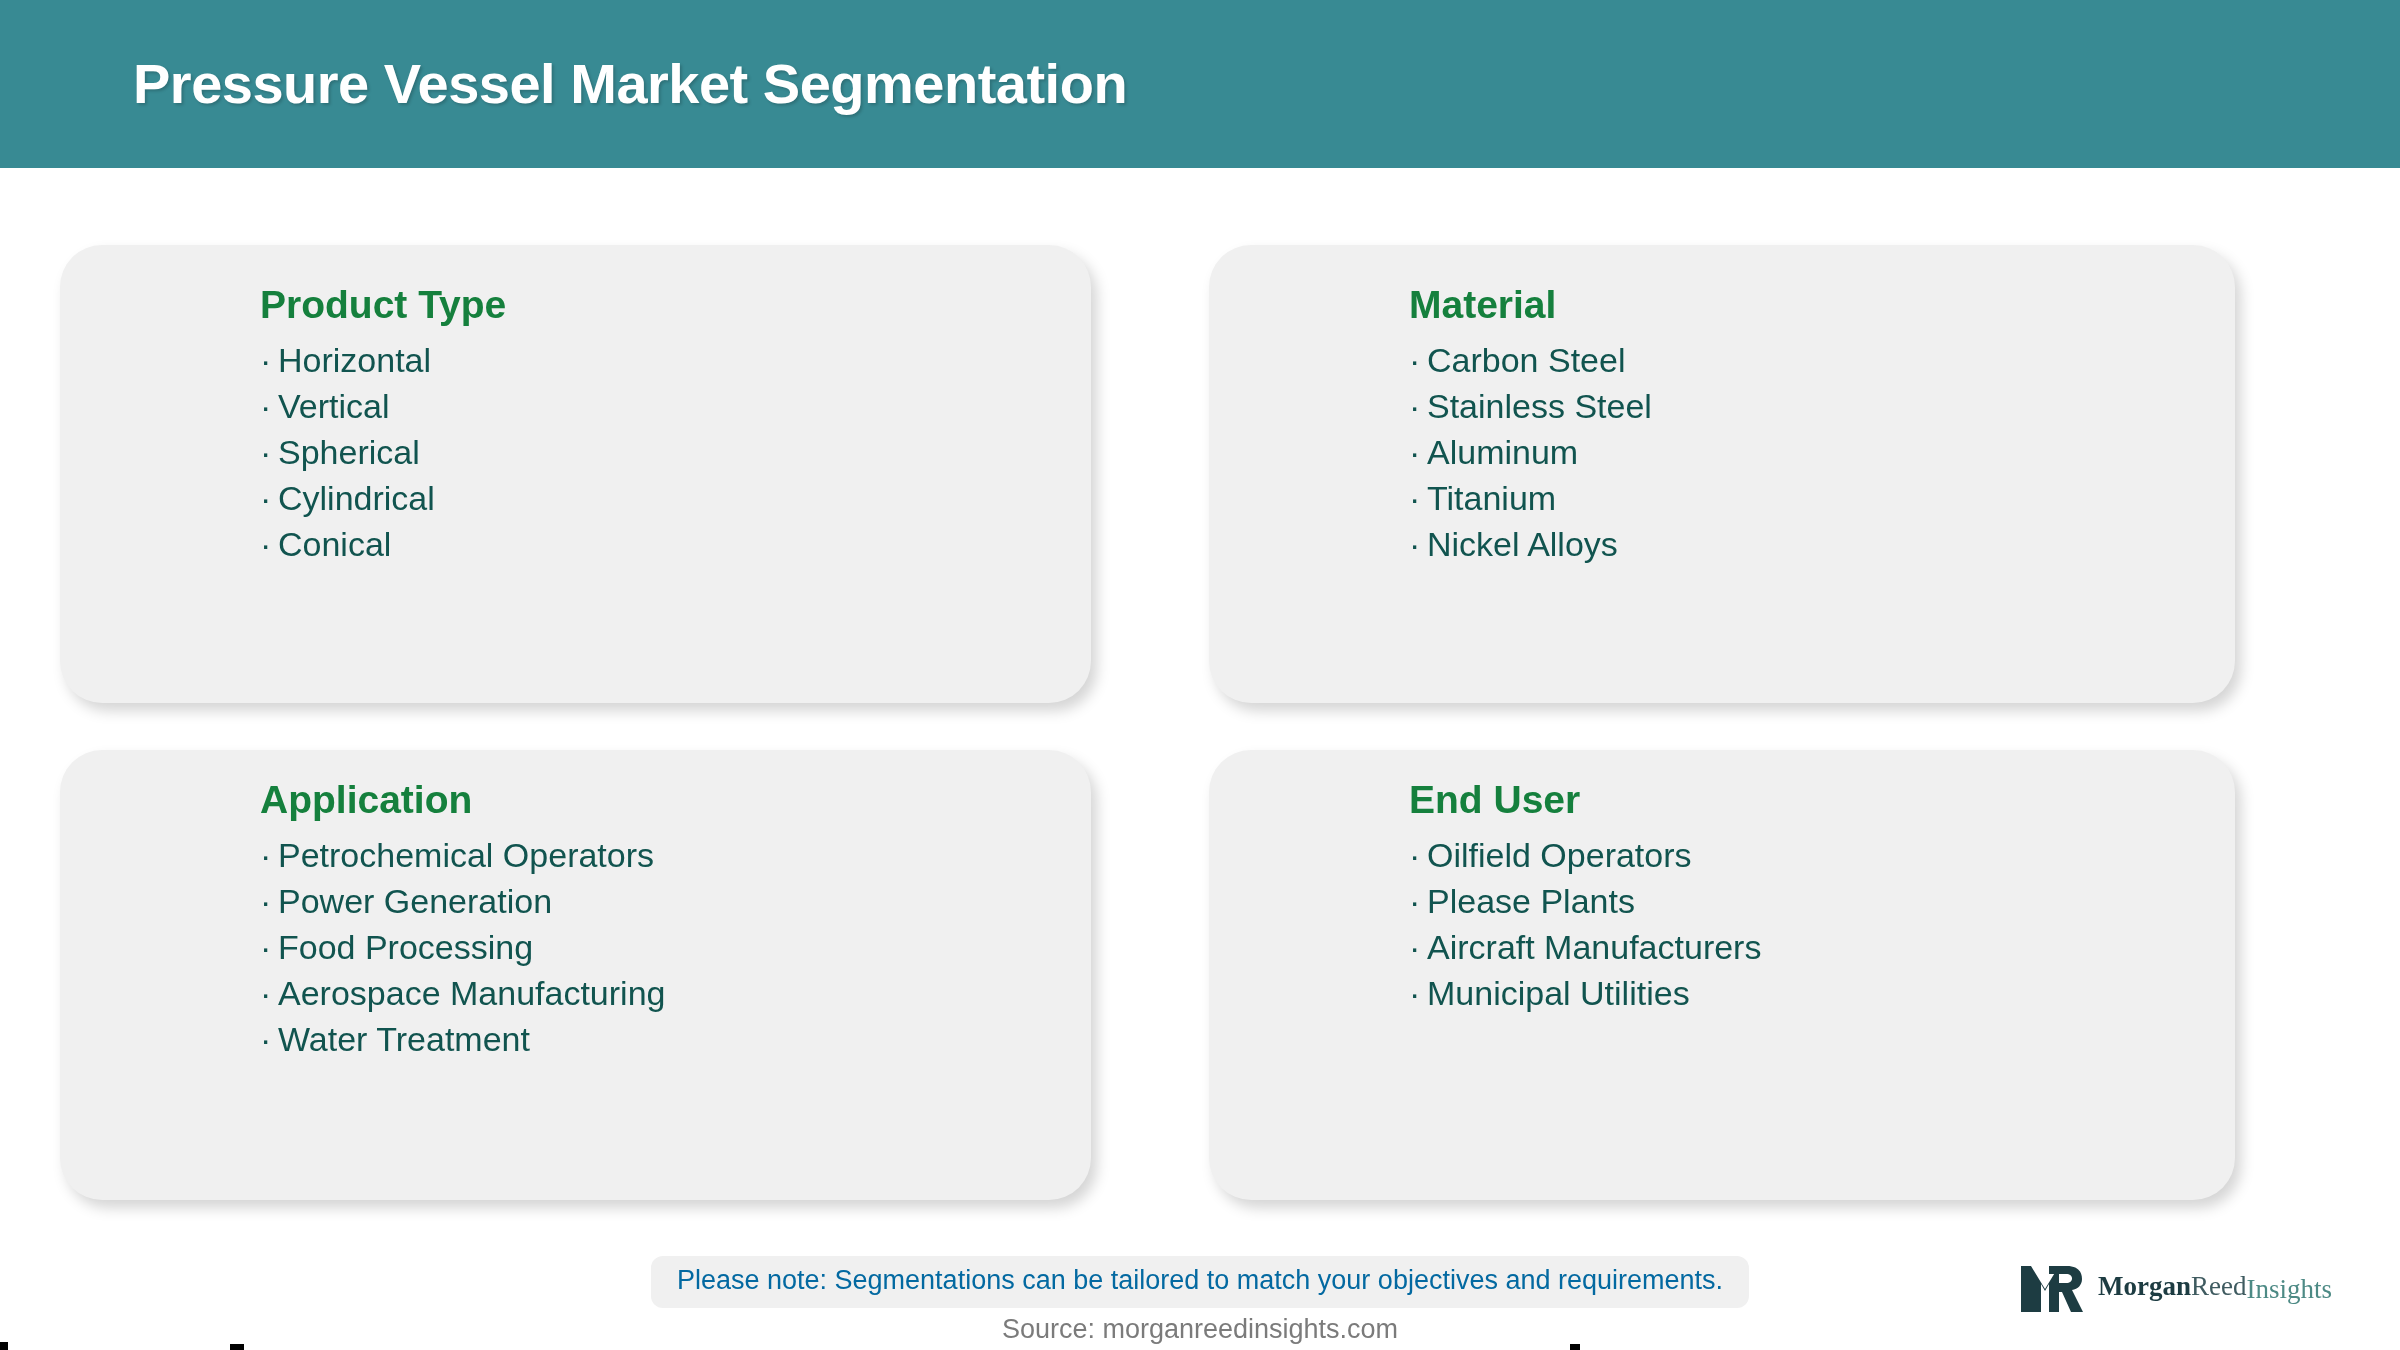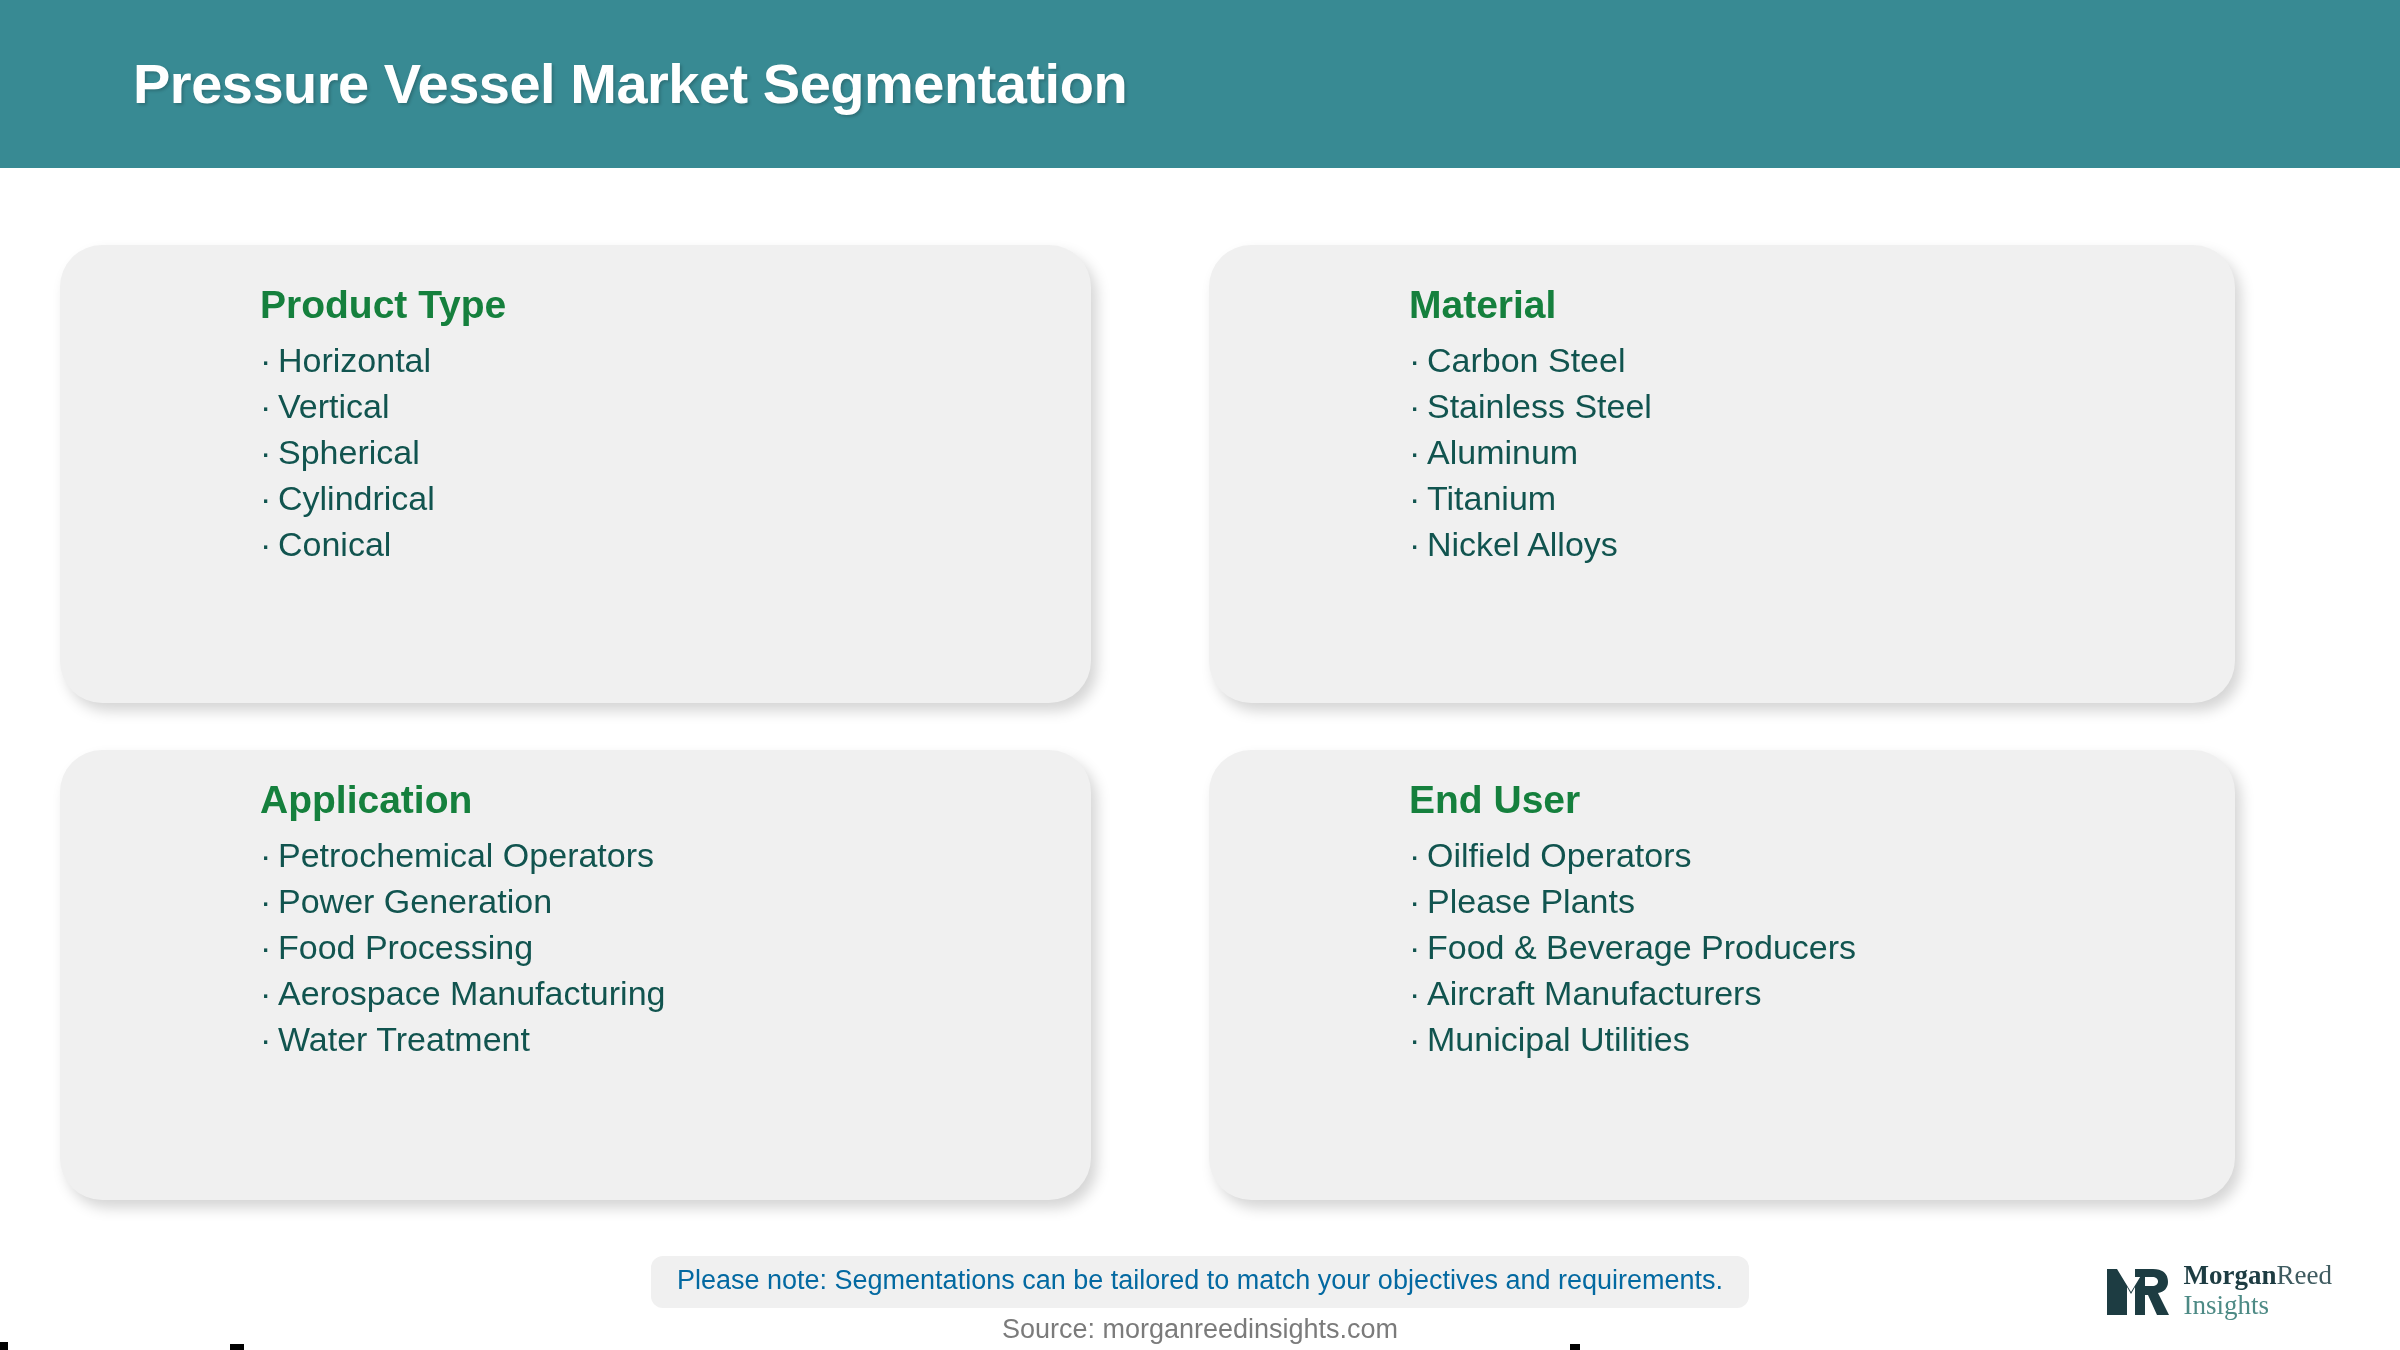--- a/index.html
+++ b/index.html
@@ -131,21 +131,21 @@
     position: absolute;
     right: 68px;
     top: 1262px;
     display: flex;
     align-items: center;
     gap: 13px;
   }
   .logo-mark { display: block; }
   .logo-text {
     display: flex;
-    flex-direction: column;
+    flex-direction: row;
     justify-content: space-between;
     line-height: 1.0;
   }
   .logo-line1 {
     font-family: "Liberation Serif", serif;
     font-size: 27px;
     white-space: nowrap;
   }
   .logo-morgan {
     color: #1d3c42;
@@ -219,21 +219,20 @@
       </ul>
     </div>
   </div>
 
   <div class="card card-r2 card-c2">
     <div class="card-inner">
       <div class="card-heading">End User</div>
       <ul class="card-list">
         <li><span class="bullet">·</span><span>Oilfield Operators</span></li>
         <li><span class="bullet">·</span><span>Please Plants</span></li>
-        <li><span class="bullet">·</span><span>Food &amp; Beverage Producers</span></li>
         <li><span class="bullet">·</span><span>Aircraft Manufacturers</span></li>
         <li><span class="bullet">·</span><span>Municipal Utilities</span></li>
       </ul>
     </div>
   </div>
 
 </div>
 
 <div class="footer">
   <div class="note-pill">Please note: Segmentations can be tailored to match your objectives and requirements.</div>

